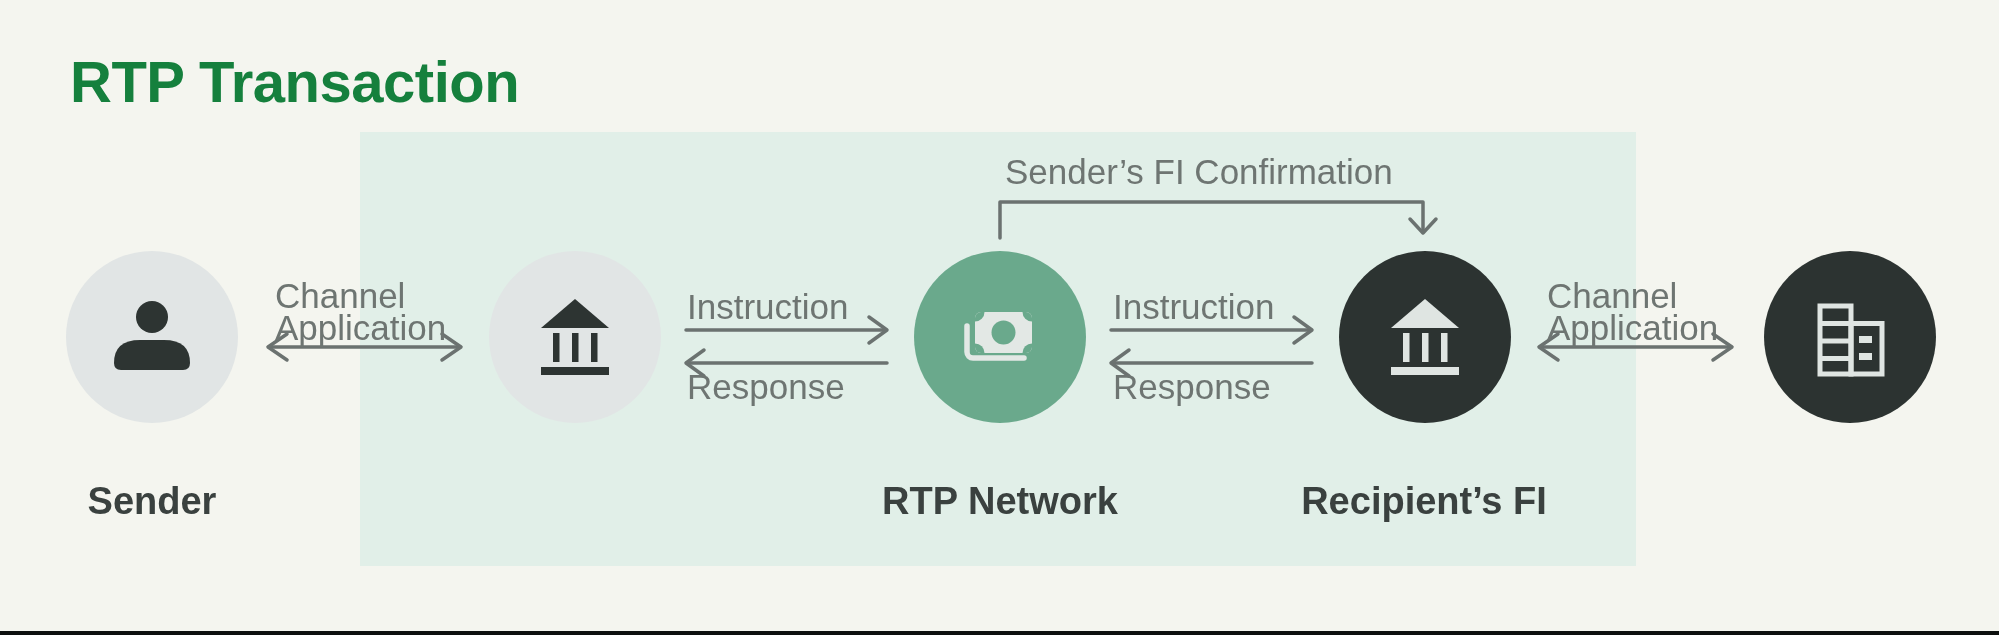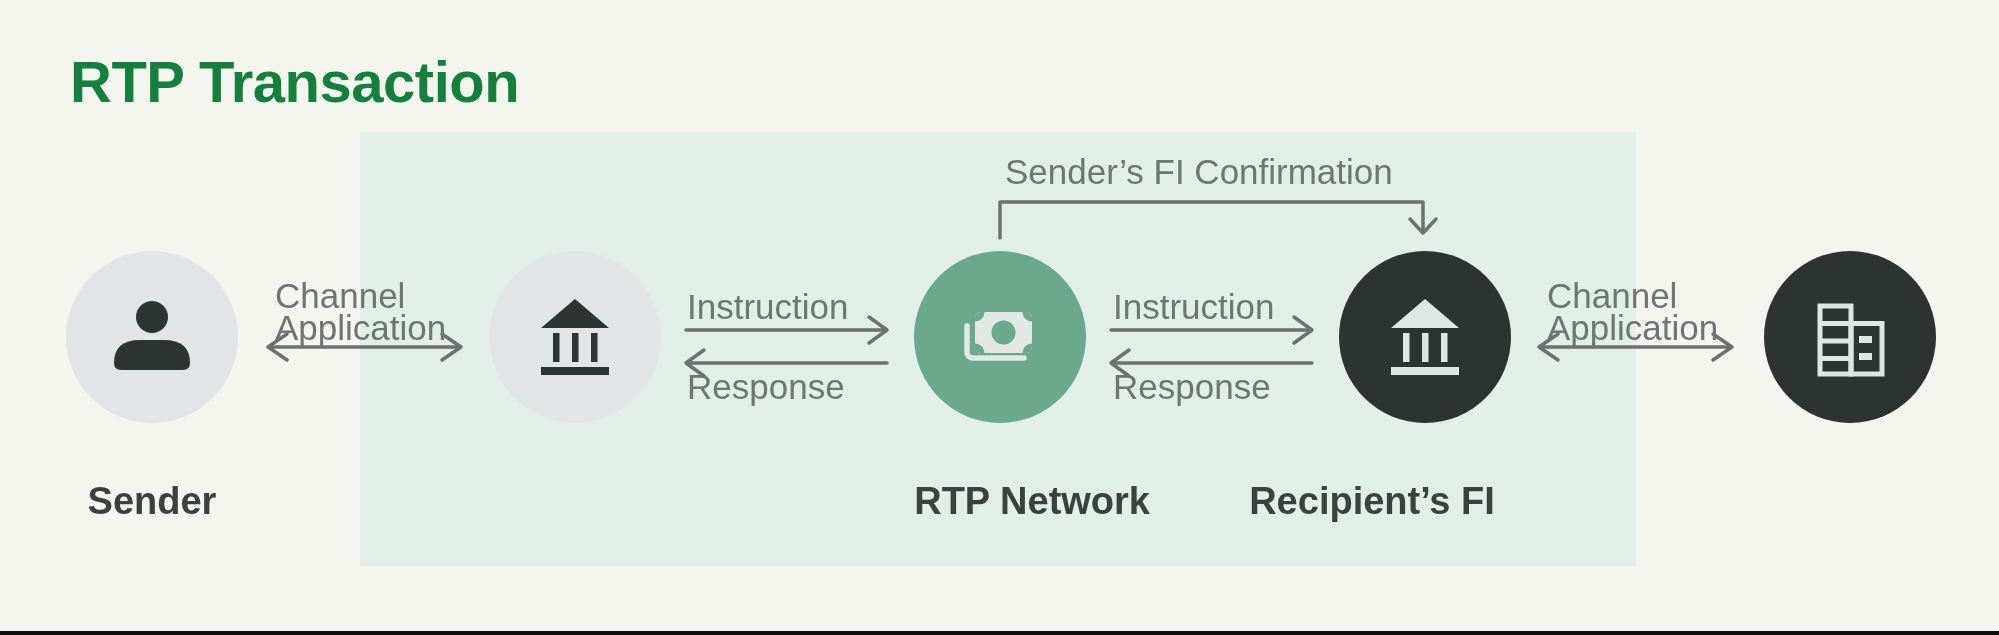--- a/index.html
+++ b/index.html
@@ -28,22 +28,22 @@
   .n-senders-fi{left:489px;}
   .n-rtp{left:914px;}
   .n-recipients-fi{left:1339px;}
   .n-recipient{left:1764px;}
   .node-label{
     position:absolute;top:462px;width:300px;text-align:center;
     font-size:38px;font-weight:600;color:#3a413f;white-space:nowrap;margin-top:18px;
   }
   .l-sender{left:2px;}
   .l-senders-fi{left:427px;}
-  .l-rtp{left:850px;text-align:right;}
-  .l-recipients-fi{left:1222px;text-align:center;}
+  .l-rtp{left:850px;}
+  .l-recipients-fi{left:1274px;text-align:center;}
   .l-recipient{left:1698px;}
   .flow-label{
     position:absolute;font-size:35px;font-weight:400;color:#6e7572;
     text-align:left;line-height:32px;
   }
   .f-channel-left{left:275px;top:280px;width:180px;}
   .f-instr-1{left:687px;top:291px;width:200px;}
   .f-resp-1{left:687px;top:371px;width:200px;}
   .f-instr-2{left:1113px;top:291px;width:200px;}
   .f-resp-2{left:1113px;top:371px;width:200px;}

